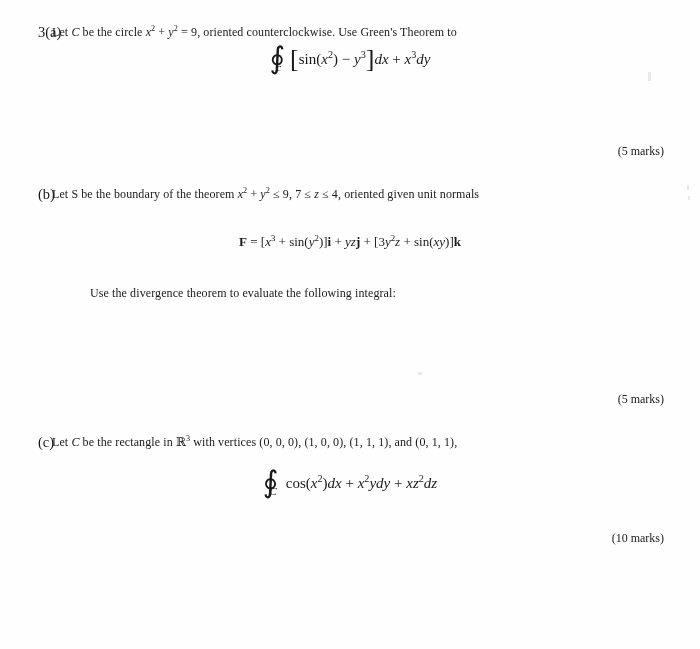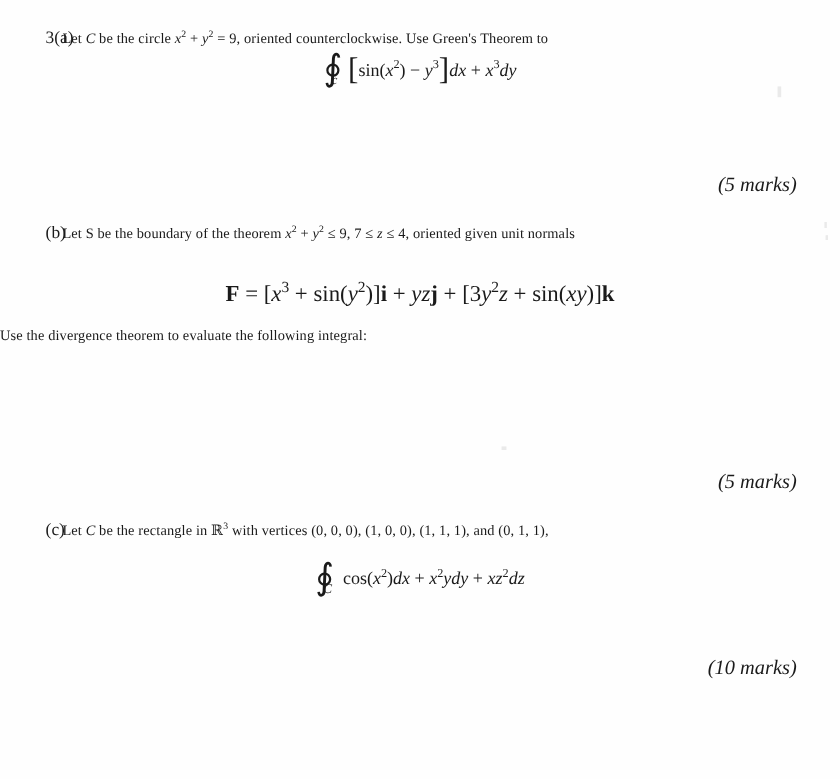--- a/index.html
+++ b/index.html
@@ -110,23 +110,22 @@
     position: relative;
     top: 3px;
     display: inline-block;
     line-height: 0.7;
   }
 
   
   .marks {
     position: absolute;
     right: 36px;
-    font-size: 17px;
+    font-size: 12px;
     white-space: nowrap;
-    font-style: italic;
   }
 
   
   .speck {
     position: absolute;
     background: #d8d8d8;
     opacity: 0.55;
   }
 </style>
 </head>
@@ -159,40 +158,40 @@
   <div class="problem" style="top:182px;">
     <div class="part-row">
       <div class="part-label">(b)</div>
       <div class="part-body">
         <div class="ptext">
           <span>Let S be the boundary of the theorem </span><span class="math">x</span><sup class="exp-up">2</sup><span> + </span><span class="math">y</span><sup class="exp-up">2</sup><span> ≤ 9,  7 ≤ </span><span class="math">z</span><span> ≤ 4</span><span>, oriented given unit normals</span>
         </div>
       </div>
     </div>
 
-    <div class="math-display" style="margin-top:28px; font-size:19px;">
+    <div class="math-display" style="margin-top:28px; font-size:13px;">
       <span class="bold-up">F</span><span class="mathrm"> = [</span><span class="math">x</span><sup class="exp-up">3</sup><span class="mathrm"> + sin(</span><span class="math">y</span><sup class="exp-up">2</sup><span class="mathrm">)]</span><span class="bold-up">i</span><span class="mathrm"> + </span><span class="math">yz</span><span class="bold-up">j</span><span class="mathrm"> + [3</span><span class="math">y</span><sup class="exp-up">2</sup><span class="math">z</span><span class="mathrm"> + sin(</span><span class="math">xy</span><span class="mathrm">)]</span><span class="bold-up">k</span>
     </div>
 
-    <div class="ptext" style="margin-top:10px; ">Use the divergence theorem to evaluate the following integral:</div>
+    <div class="ptext" style="margin-top:31px; padding-left:90px;">Use the divergence theorem to evaluate the following integral:</div>
 
 
     <div class="marks" style="top:210px;">(5 marks)</div>
   </div>
 
   <div class="problem" style="top:430px;">
     <div class="part-row">
       <div class="part-label">(c)</div>
       <div class="part-body">
         <div class="ptext">
           <span>Let </span><span class="math">C</span><span> be the rectangle in </span><span class="mathrm">ℝ</span><sup class="exp-up">3</sup><span> with vertices (0, 0, 0), (1, 0, 0), (1, 1, 1), and (0, 1, 1),</span>
         </div>
       </div>
     </div>
 
     <div class="math-display" style="margin-top:14px;">
       <span class="oint">∮</span><span class="intsub">C</span><span class="mathrm">cos(</span><span class="math">x</span><sup class="exp-up">2</sup><span class="mathrm">)</span><span class="math">dx</span><span class="mathrm"> + </span><span class="math">x</span><sup class="exp-up">2</sup><span class="math">y</span><span class="math">dy</span><span class="mathrm"> + </span><span class="math">x</span><span class="math">z</span><sup class="exp-up">2</sup><span class="math">dz</span>
     </div>
 
-    <div class="marks" style="top:117px;">(10 marks)</div>
+    <div class="marks" style="top:101px;">(10 marks)</div>
   </div>
 
 </div>
 
 </body></html>

